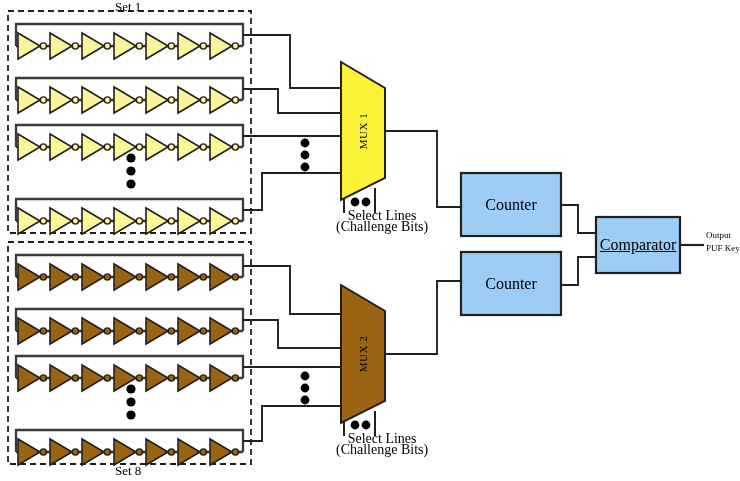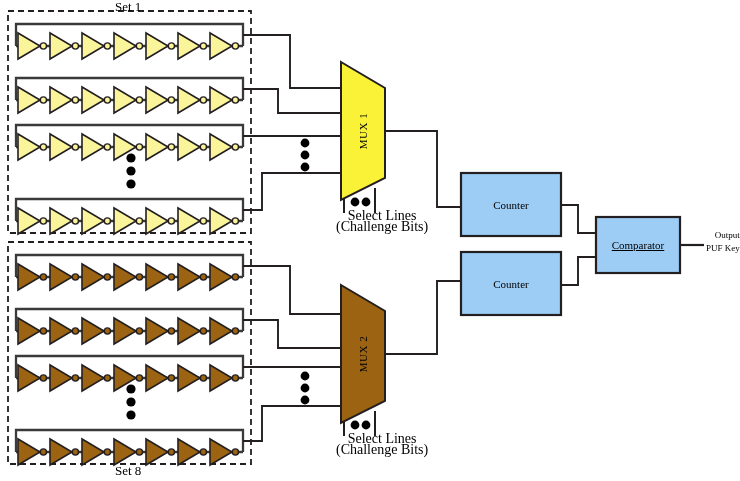--- a/index.html
+++ b/index.html
@@ -8,22 +8,22 @@
     width:740px;height:481px;
     font-family:"Liberation Serif", serif;
     color:#000;
     overflow:hidden;
   }
   #stage{position:relative;width:740px;height:481px;}
   svg#diagram{position:absolute;left:0;top:0;width:740px;height:481px;display:block;}
   .lbl{position:absolute;font-family:"Liberation Serif", serif;color:#000;white-space:nowrap;}
   .set-lbl{font-size:13px;}
   .sel-lbl{font-size:14px;line-height:11px;text-align:center;}
-  .out-lbl{font-size:9px;line-height:13px;text-align:right;}
-  .blk-lbl{font-size:11px;}
+  .out-lbl{font-size:9px;line-height:13px;}
+  .blk-lbl{font-size:16px;}
   .mux-lbl{font-size:11px;letter-spacing:.5px;}
 </style>
 </head>
 <body>
 
 <div id="stage">
 
   <svg id="diagram" viewBox="0 0 740 481">
     <defs>
 

